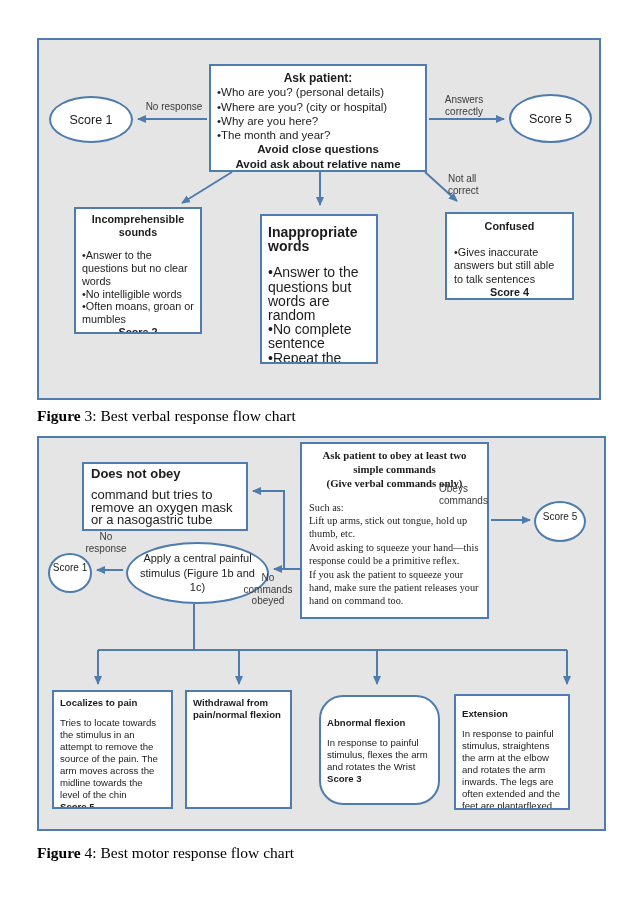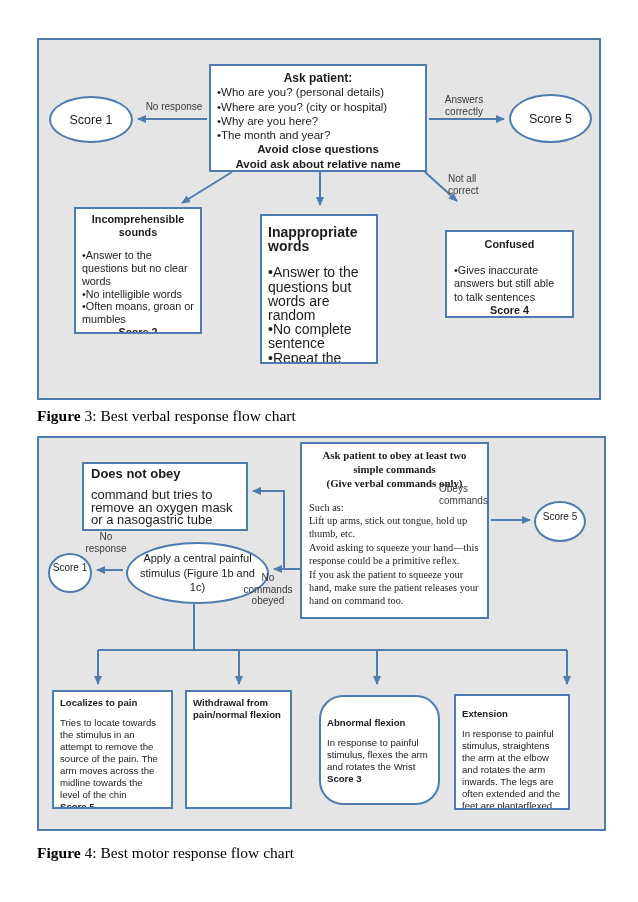--- a/index.html
+++ b/index.html
@@ -24,21 +24,21 @@
   .b{font-weight:bold;}
   .sp8{height:8px;} .sp10{height:10px;} .sp12{height:12px;}
   
   .ask-box{left:170px;top:24px;width:218px;height:108px;font-size:11.5px;line-height:14.3px;padding:5px 6px 0;}
   .ask-box .atitle{font-size:12px;}
   .big-ell{font-size:12.5px;font-weight:normal;}
   .ell-s1f3{left:10px;top:56px;width:84px;height:47px;padding-top:15px;}
   .ell-s5f3{left:470px;top:54px;width:83px;height:49px;padding-top:16px;}
   .box-incomp{left:35px;top:167px;width:128px;height:127px;font-size:10.8px;line-height:12.9px;padding:4px 6px 0;}
   .box-inapp{left:221px;top:174px;width:118px;height:150px;font-size:14px;line-height:14.2px;padding:9px 6px 0;}
-  .box-conf{left:406px;top:172px;width:129px;height:88px;font-size:10.8px;line-height:13.5px;padding:6px 7px 0;margin-top:18px;}
+  .box-conf{left:406px;top:172px;width:129px;height:88px;font-size:10.8px;line-height:13.5px;padding:6px 7px 0;}
   
   .main-box{left:261px;top:4px;width:189px;height:177px;font-size:10.3px;line-height:13.4px;padding:4px 7px 0;font-family:Liberation Serif, serif;}
   .main-box .mtitle{font-size:10.8px;line-height:14.2px;}
   .dno-box{left:43px;top:24px;width:166px;height:69px;font-size:13px;line-height:12.8px;padding:4px 7px 0;}
   .central-ell{left:87px;top:104px;width:143px;height:62px;font-size:11px;line-height:14.5px;padding:7px 10px 0;}
   .ell-s1f4{left:9px;top:115px;width:44px;height:40px;font-size:10px;line-height:12px;padding-top:7px;}
   .ell-s5f4{left:495px;top:63px;width:52px;height:41px;font-size:10px;line-height:12px;padding-top:8px;}
   .bbox{font-size:9.6px;line-height:12px;padding:5px 6px 0;}
   .box-loc{left:13px;top:252px;width:121px;height:119px;}
   .box-wd{left:146px;top:252px;width:107px;height:119px;}

